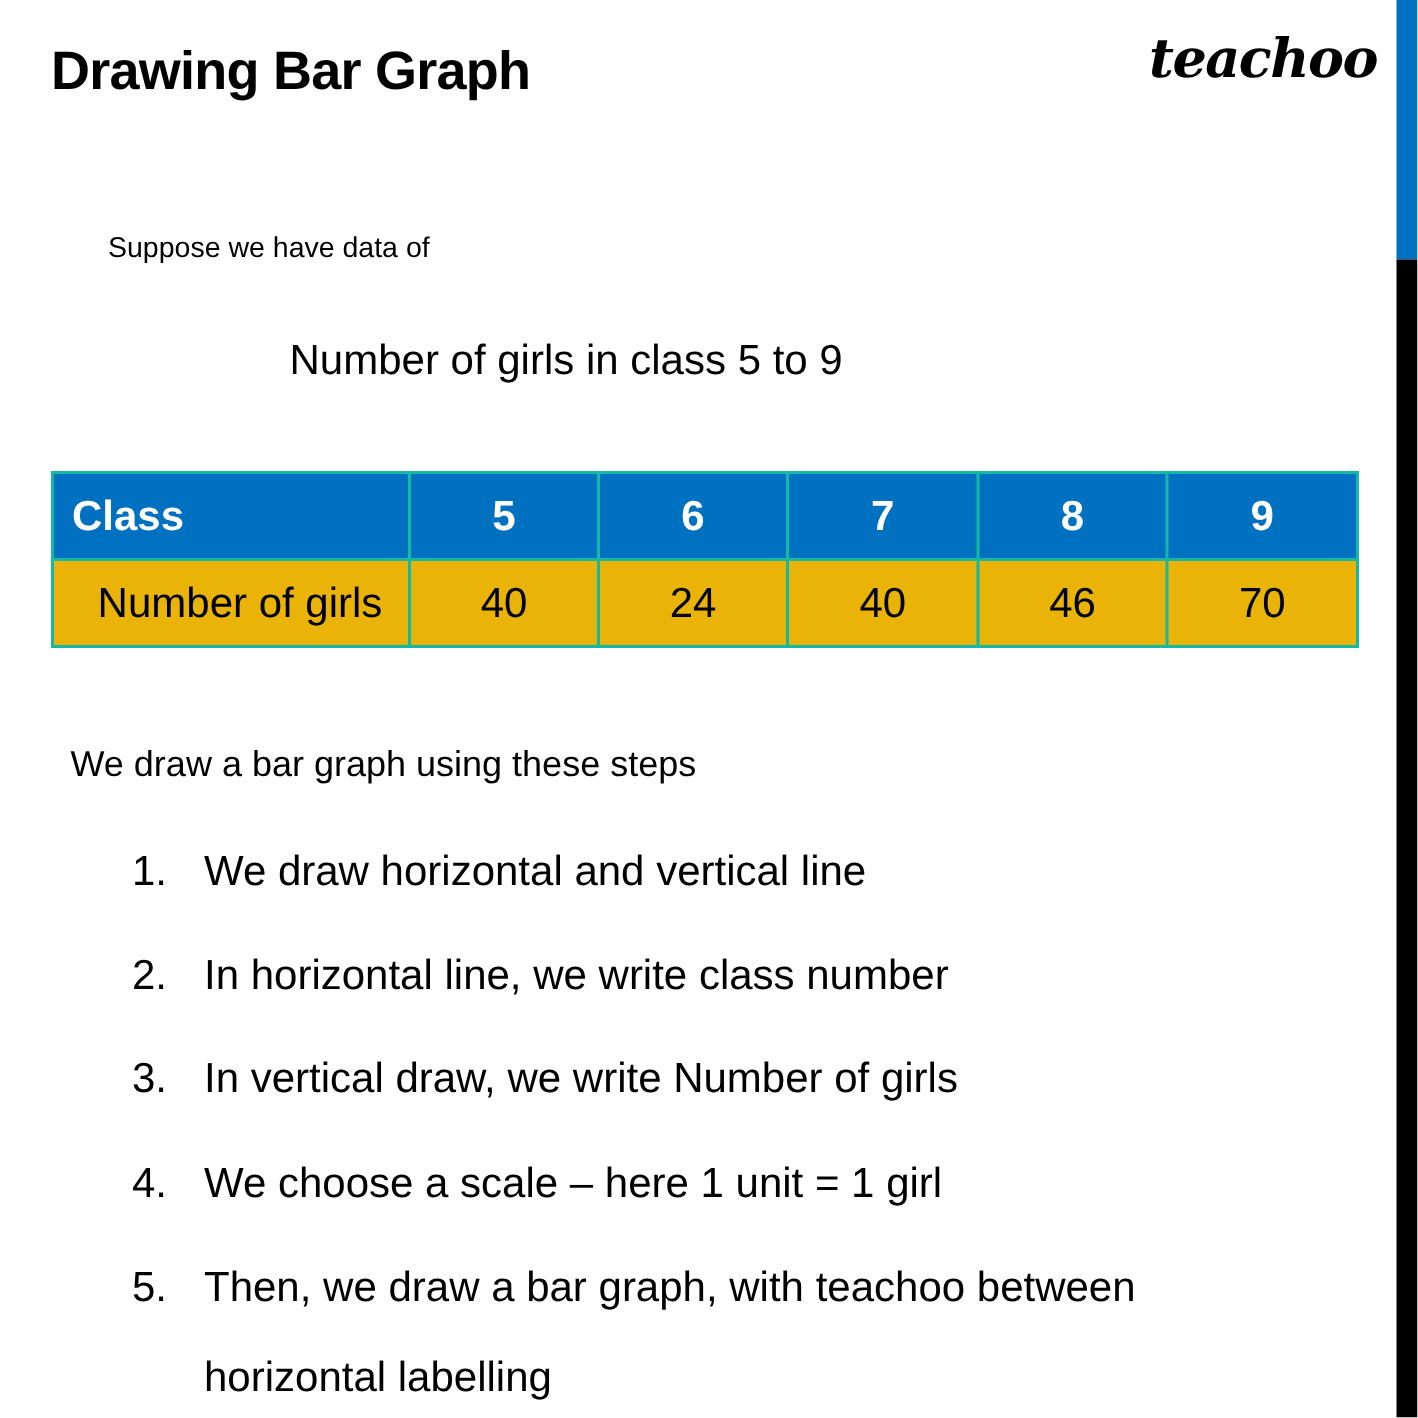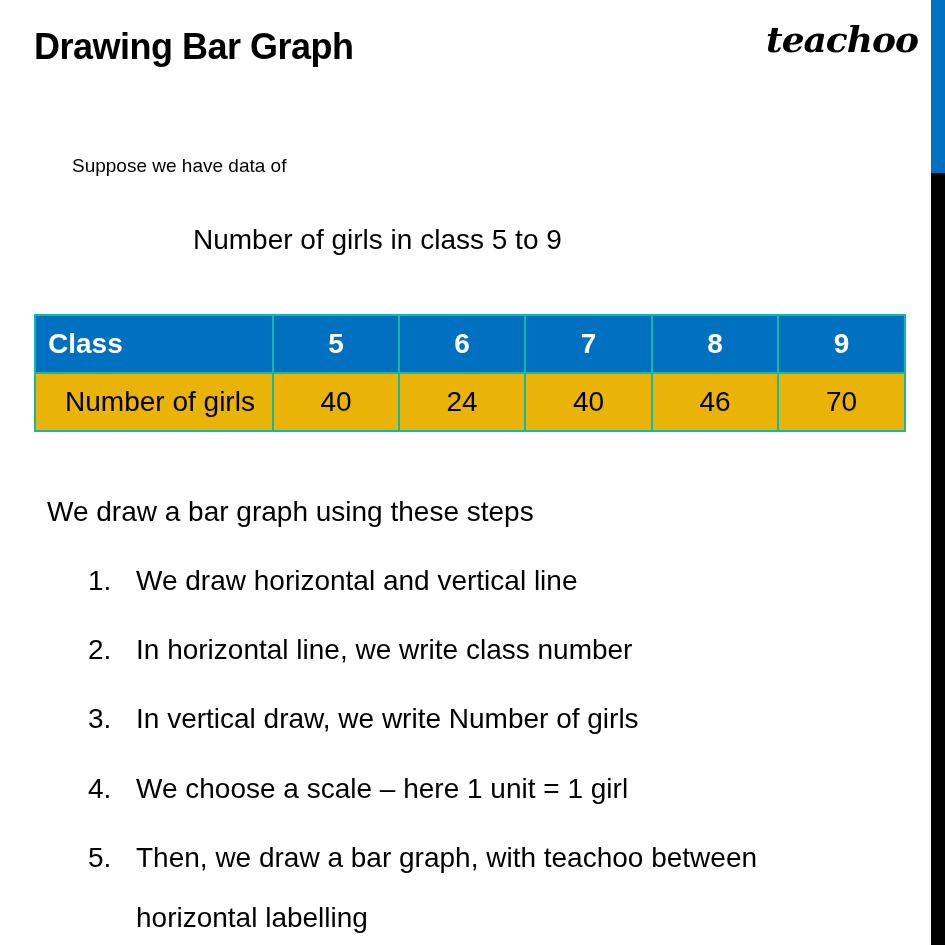--- a/index.html
+++ b/index.html
@@ -35,21 +35,21 @@
     }
     table.data td {
       border: 2px solid #14b8a6; font-size: 28px; text-align: center;
       padding: 0; height: 56px;
     }
     table.data tr.head td {
       background: #0070c0; color: #fff; font-weight: bold;
     }
     table.data tr.body td { background: #eab308; color: #000; text-align: center; }
     table.data td.first { text-align: left; padding-left: 12px; }
-    .steps-intro { position: absolute; left: 47px; top: 496px; font-size: 28px; }
+    .steps-intro { position: absolute; left: 47px; top: 496px; font-size: 24px; }
     .step { position: absolute; font-size: 28px; }
     .step .num { position: absolute; left: 0; }
     .step .txt { position: absolute; left: 48px; white-space: nowrap; }
   </style>
 </head>
 <body>
 
 <div class="side-bar-blue"></div>
 <div class="side-bar-black"></div>
 

